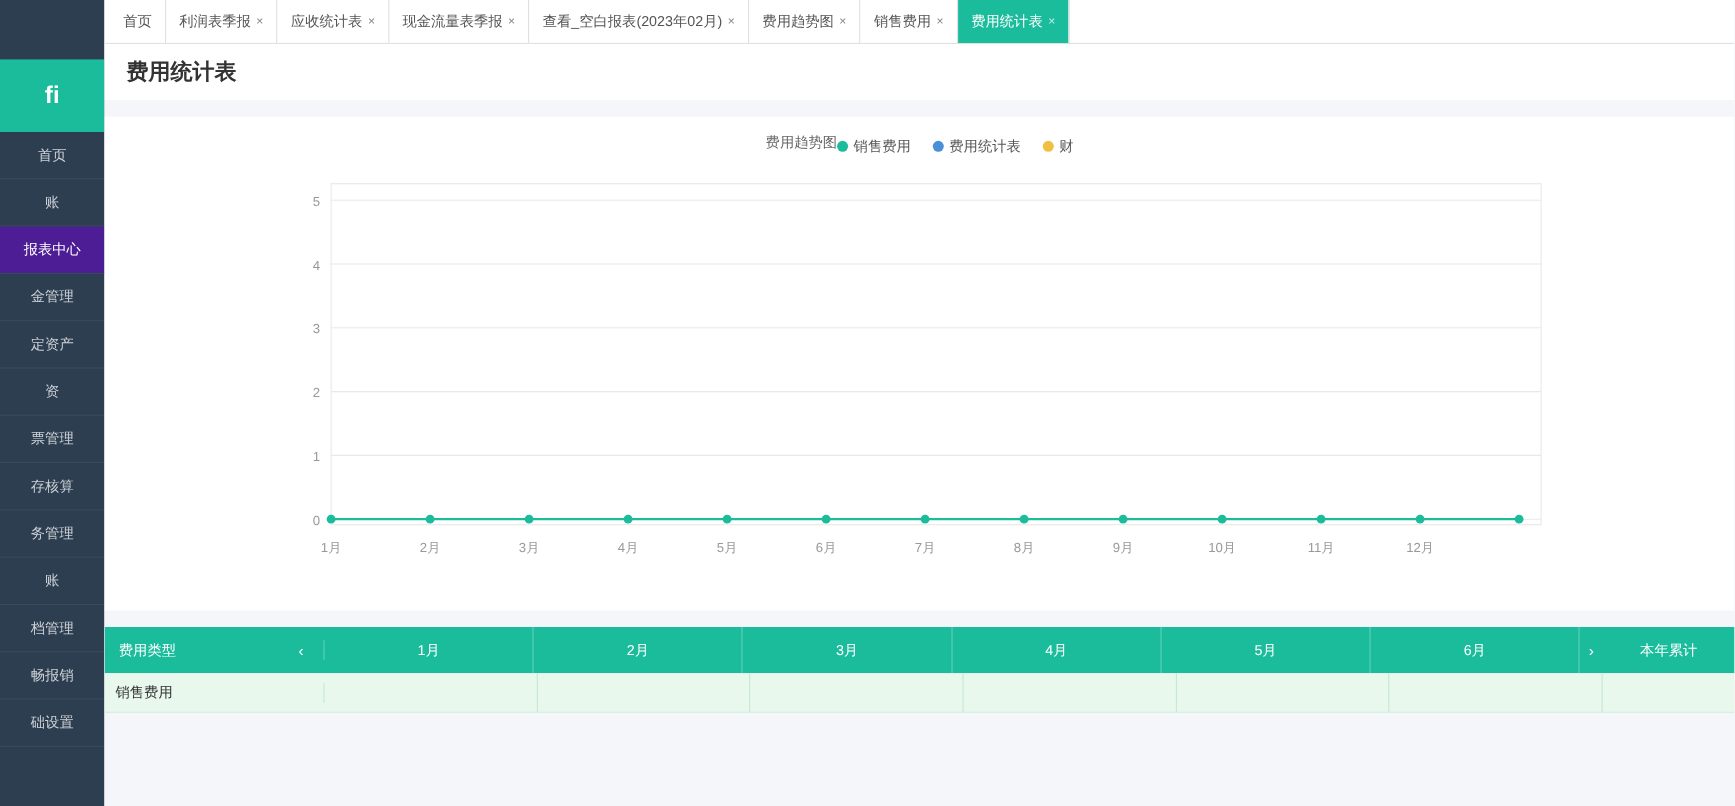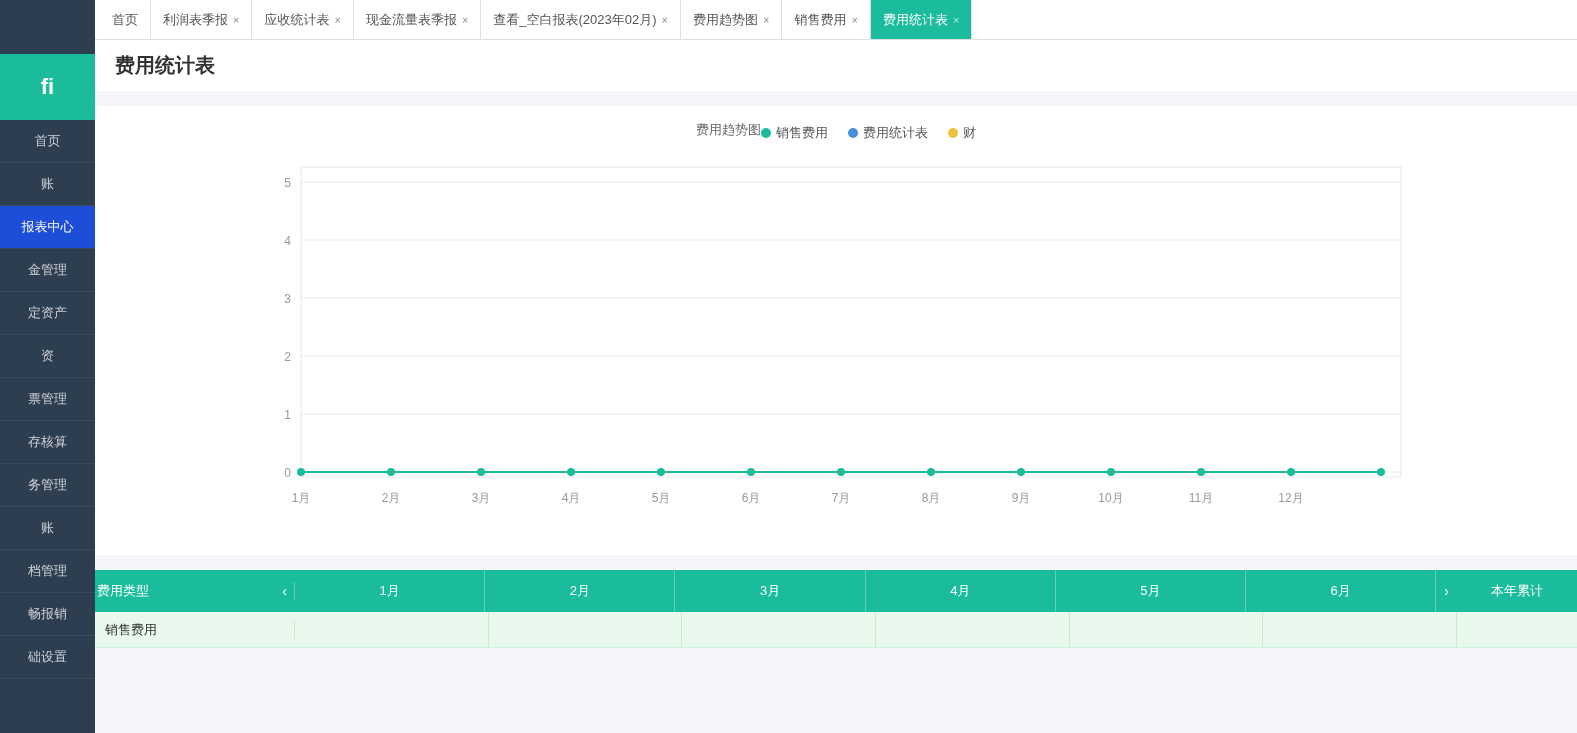--- a/index.html
+++ b/index.html
@@ -29,21 +29,21 @@
     }
     .sidebar-item {
       color: #cdd0d6;
       padding: 12px 0;
       text-align: center;
       font-size: 13px;
       cursor: pointer;
       border-bottom: 1px solid #3a4a5c;
     }
     .sidebar-item.active {
-      background: #1d4ed8;
+      background: #4c1d95;
       color: white;
     }
 
     
     .main {
       flex: 1;
       display: flex;
       flex-direction: column;
       overflow: hidden;
       background: #f5f6fa;
@@ -190,21 +190,21 @@
       font-size: 13px;
       height: 42px;
       align-items: center;
     }
     .th-type {
       width: 200px;
       min-width: 200px;
       display: flex;
       align-items: center;
       justify-content: space-between;
-      padding: 0 2px;
+      padding: 0 13px;
       border-right: 1px solid rgba(255,255,255,0.3);
       gap: 16px;
     }
     .th-month {
       flex: 1;
       text-align: center;
       border-right: 1px solid rgba(255,255,255,0.3);
       height: 100%;
       display: flex;
       align-items: center;

